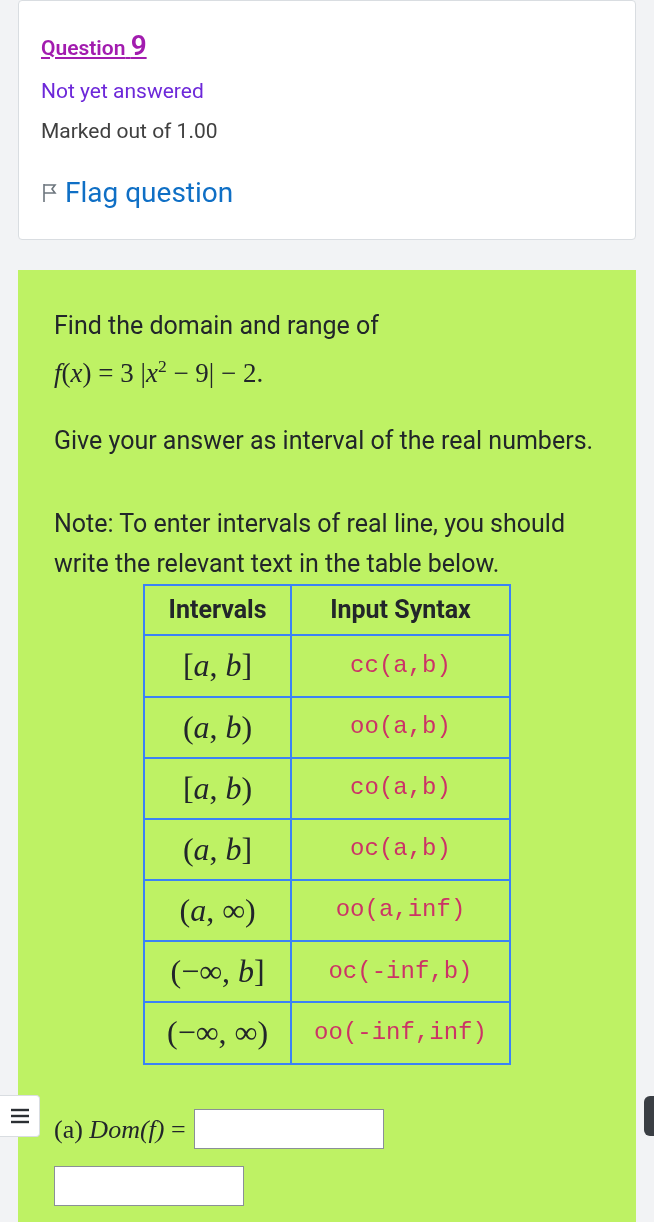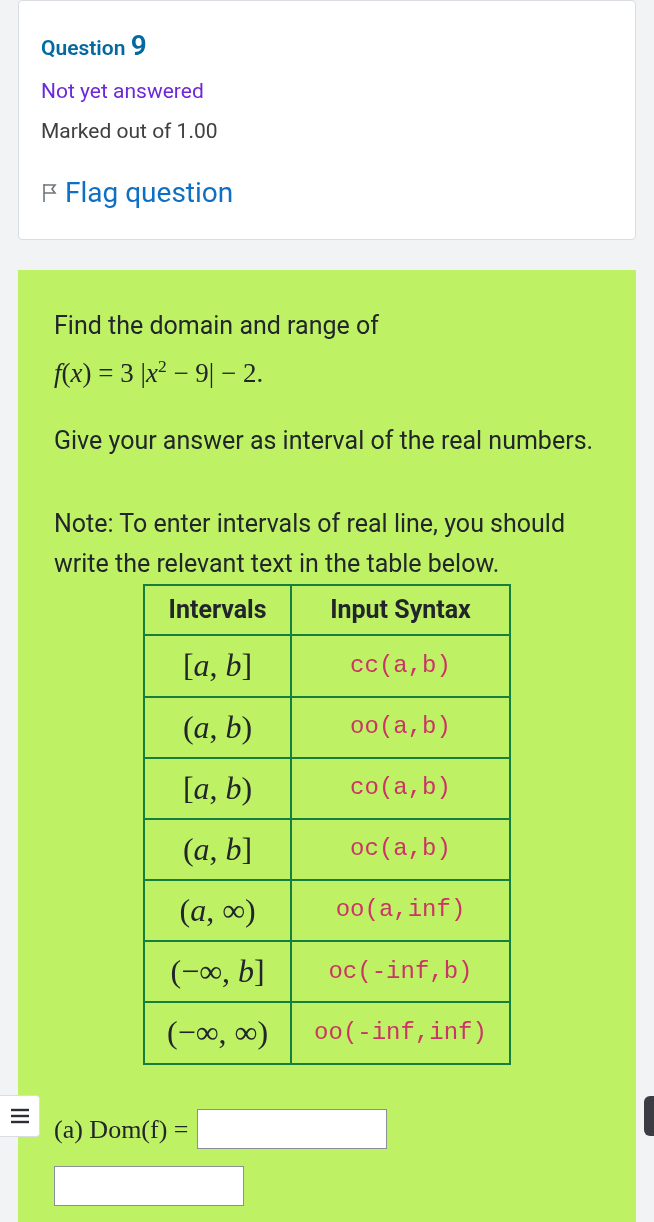--- a/index.html
+++ b/index.html
@@ -13,21 +13,21 @@
   }
   .question-header {
     background: #fff;
     border: 1px solid #d9dde1;
     border-radius: 4px;
     margin: 0 18px 30px 18px;
     padding: 18px 22px;
     font-size: 21px;
     line-height: 1.9;
   }
-  .qh-title { color: #0369a1; }
+  .qh-title { color: #a21caf; text-decoration: underline; }
   .qh-title .qnum { font-size: 28px; font-weight: 600; }
   .qh-label { font-weight: 600; font-size: 21px; }
   .qh-status { color: #6d28d9; }
   .qh-marks { color: #404040; }
   .flag-row {
     margin-top: 14px;
     color: #0f6fc5;
     font-size: 28px;
   }
   .flag-row a { color: #0f6fc5; text-decoration: none; }
@@ -57,21 +57,21 @@
   .formula .sup { font-size: 0.65em; vertical-align: super; font-style: normal; }
   .prompt2 { margin-bottom: 43px; }
   .note { }
 
   table.syntax {
     border-collapse: collapse;
     margin: 0 auto 44px auto;
     font-size: 25px;
   }
   table.syntax th, table.syntax td {
-    border: 2px solid #15803d;
+    border: 2px solid #3b82f6;
     padding: 4px 22px;
     text-align: center;
   }
   table.syntax th { font-weight: 700; }
   table.syntax td.interval {
     font-family: Georgia, "Times New Roman", serif;
     font-style: italic;
     font-size: 32px;
   }
   table.syntax td.interval .upright { font-style: normal; }
@@ -79,21 +79,21 @@
     font-family: "Courier New", Courier, monospace;
     color: #cc3366;
     font-size: 24px;
   }
 
   .answers { font-size: 26px; }
   .answer-row { margin-bottom: 16px; display: flex; align-items: center; flex-wrap: wrap; gap: 8px; }
   .answer-row .lbl {
     font-family: Georgia, "Times New Roman", serif;
   }
-  .answer-row .lbl .fn { }
+  .answer-row .lbl .fn { font-style: italic; }
   .answer-row input[type="text"] {
     font-size: 22px;
     padding: 4px 6px;
     border: 1px solid #8a9097;
     background: #fff;
     color: #222;
     width: 190px;
     height: 40px;
   }
 

